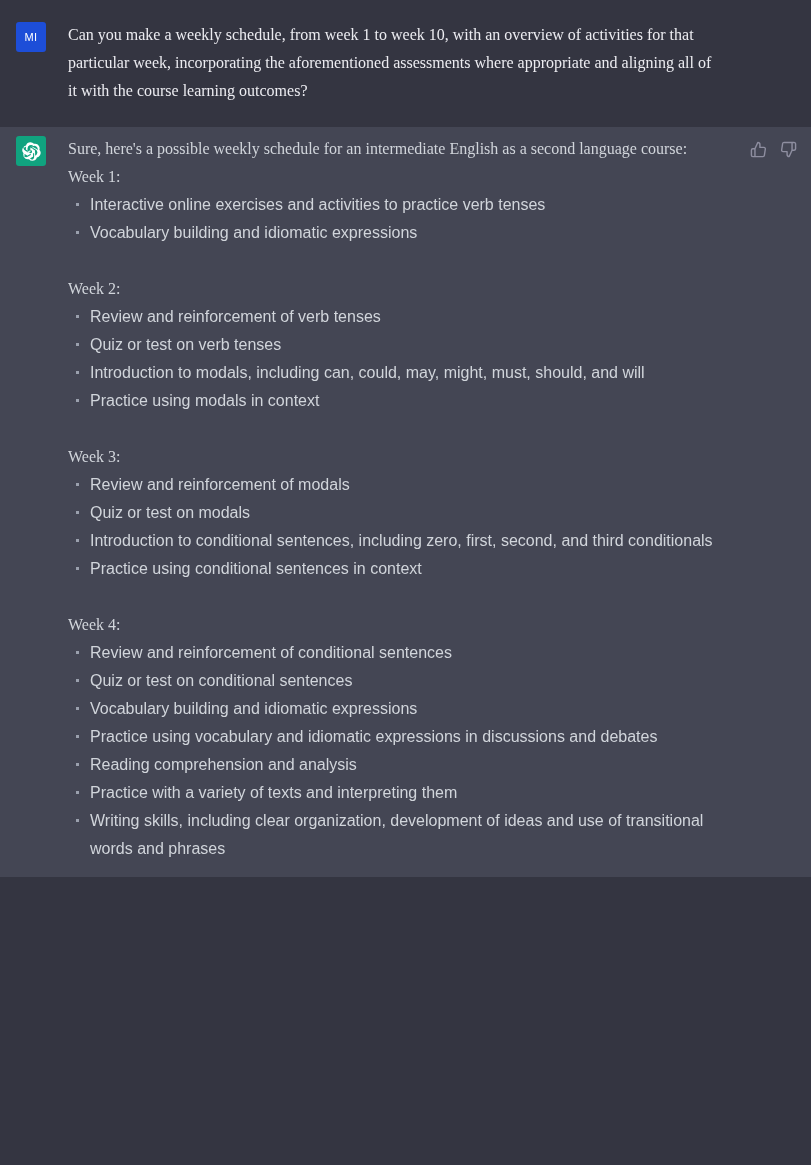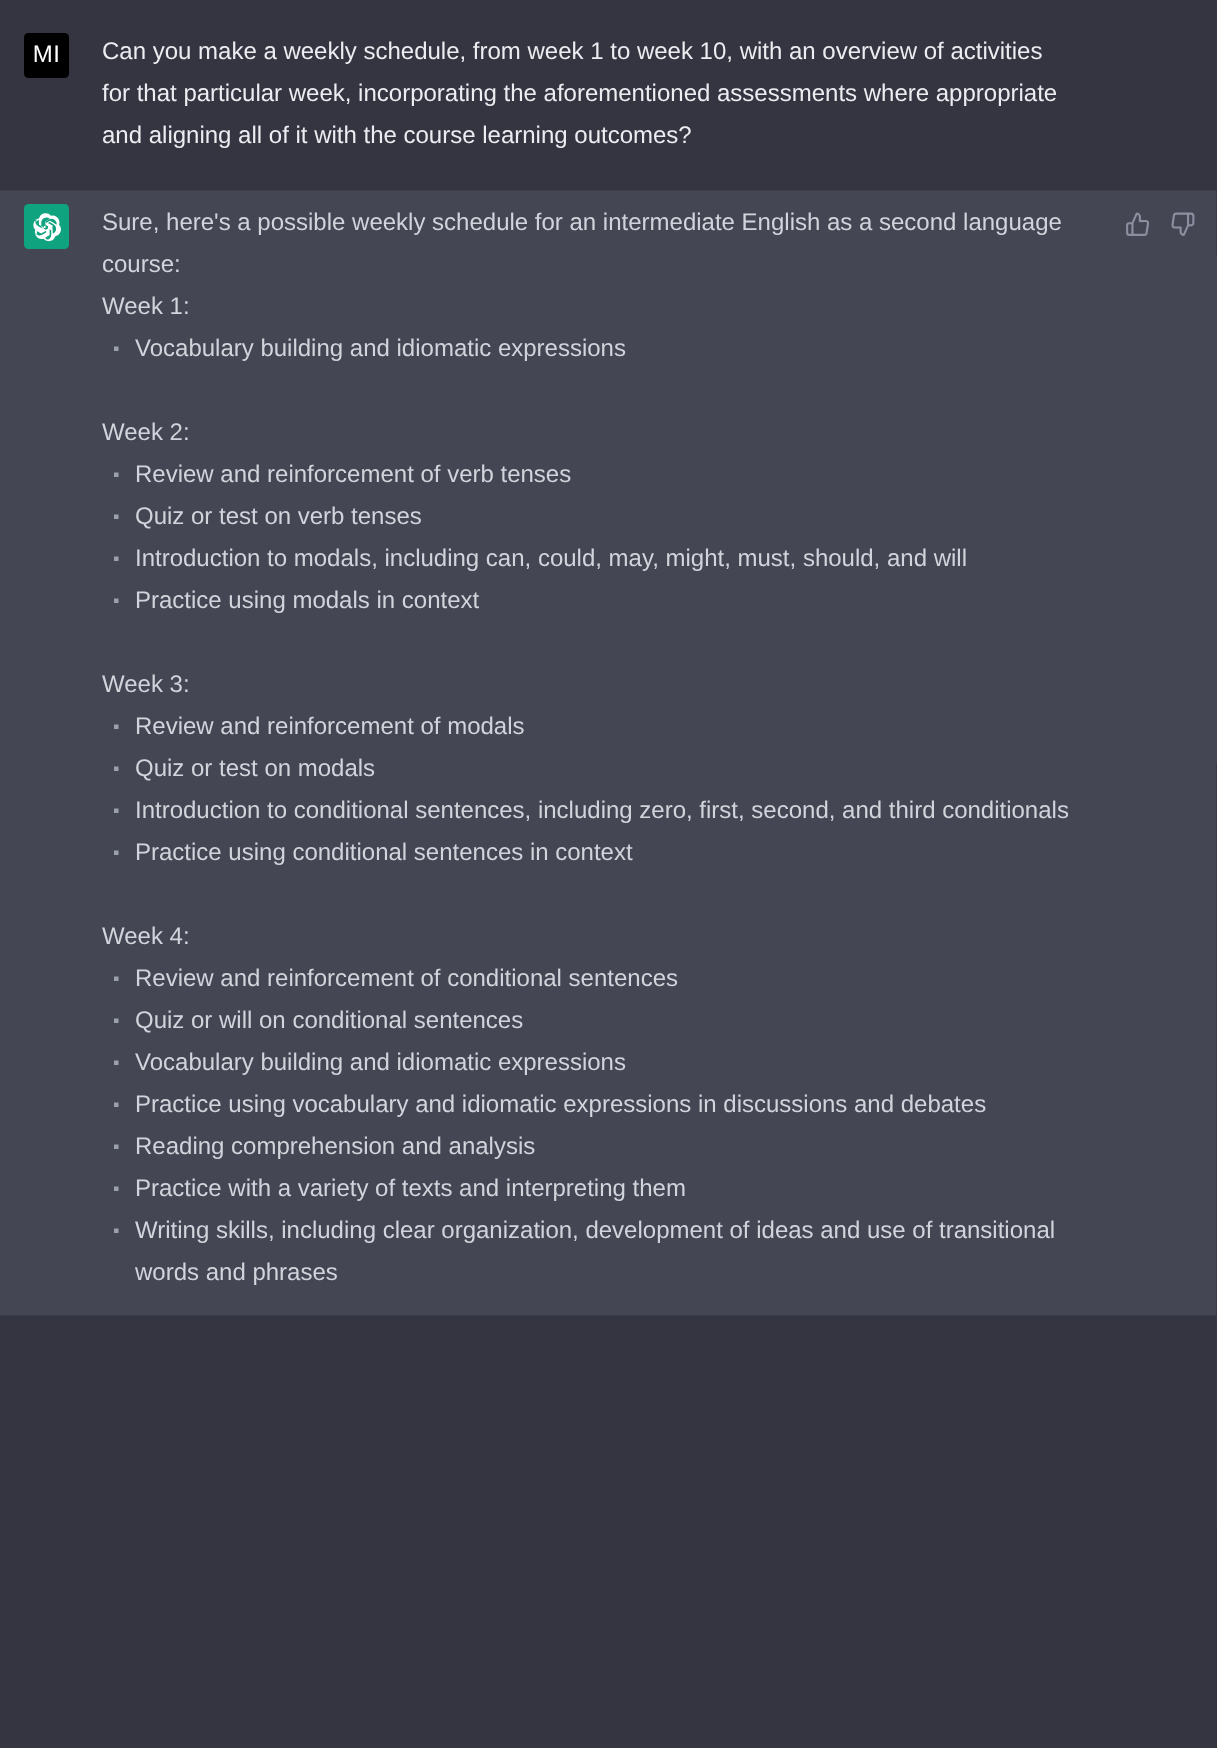--- a/index.html
+++ b/index.html
@@ -50,23 +50,23 @@
     width: 30px;
     height: 30px;
     border-radius: 3px;
     display: flex;
     align-items: center;
     justify-content: center;
     margin-top: 1px;
     user-select: none;
   }
   .avatar.user-avatar {
-    background: #000000;
+    background: #1d4ed8;
     color: #ffffff;
-    font-size: 16px;
+    font-size: 11px;
     letter-spacing: 0.3px;
     font-weight: 400;
   }
   .avatar.assistant-avatar {
     background: #10a37f;
   }
   .avatar.assistant-avatar svg { display: block; }
 
   
   .msg-body {
@@ -79,20 +79,21 @@
     line-height: 28px;
   }
   .msg-row.user .msg-body {
     color: #ececf1;
     padding-right: 80px;
   }
 
   .msg-body p {
     margin: 0;
     padding: 0;
+    font-family: Liberation Serif, serif;
   }
 
   .para {
     margin: 0 0 0 0;
   }
   .para + .para,
   .para + ul,
   ul + .para {
     margin-top: 28px;
   }
@@ -164,40 +165,41 @@
         </svg>
       </div>
 
       <div class="msg-body">
 
         <p class="para">Sure, here's a possible weekly schedule for an intermediate English as a second language course:</p>
 
         <div id="weeks-container">
             <p class="para">Week 1:</p>
             <ul>
+              <li>Interactive online exercises and activities to practice verb tenses</li>
               <li>Vocabulary building and idiomatic expressions</li>
             </ul>
             <p class="para">Week 2:</p>
             <ul>
               <li>Review and reinforcement of verb tenses</li>
               <li>Quiz or test on verb tenses</li>
               <li>Introduction to modals, including can, could, may, might, must, should, and will</li>
               <li>Practice using modals in context</li>
             </ul>
             <p class="para">Week 3:</p>
             <ul>
               <li>Review and reinforcement of modals</li>
               <li>Quiz or test on modals</li>
               <li>Introduction to conditional sentences, including zero, first, second, and third conditionals</li>
               <li>Practice using conditional sentences in context</li>
             </ul>
             <p class="para">Week 4:</p>
             <ul>
               <li>Review and reinforcement of conditional sentences</li>
-              <li>Quiz or will on conditional sentences</li>
+              <li>Quiz or test on conditional sentences</li>
               <li>Vocabulary building and idiomatic expressions</li>
               <li>Practice using vocabulary and idiomatic expressions in discussions and debates</li>
             </ul>
             <ul>
               <li>Reading comprehension and analysis</li>
               <li>Practice with a variety of texts and interpreting them</li>
               <li>Writing skills, including clear organization, development of ideas and use of transitional words and phrases</li>
             </ul>
           </div>
 

